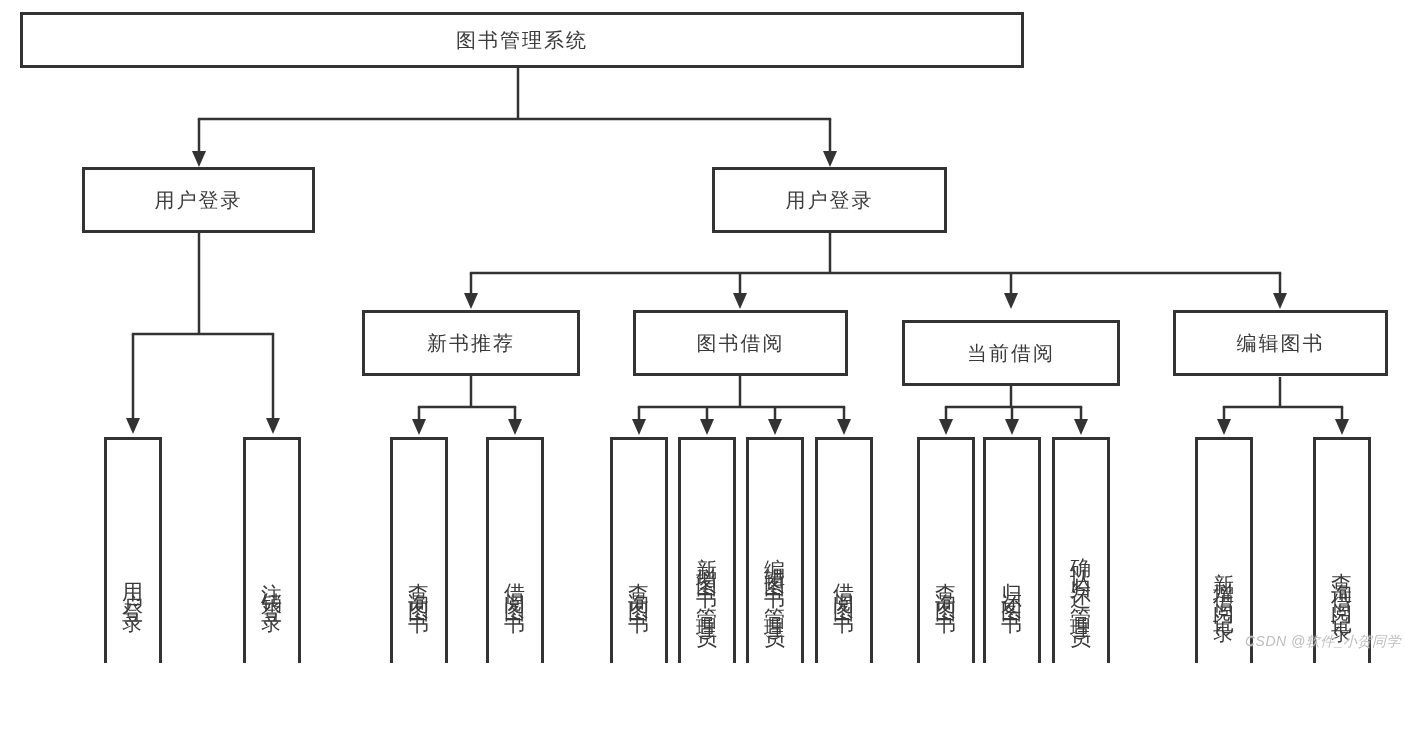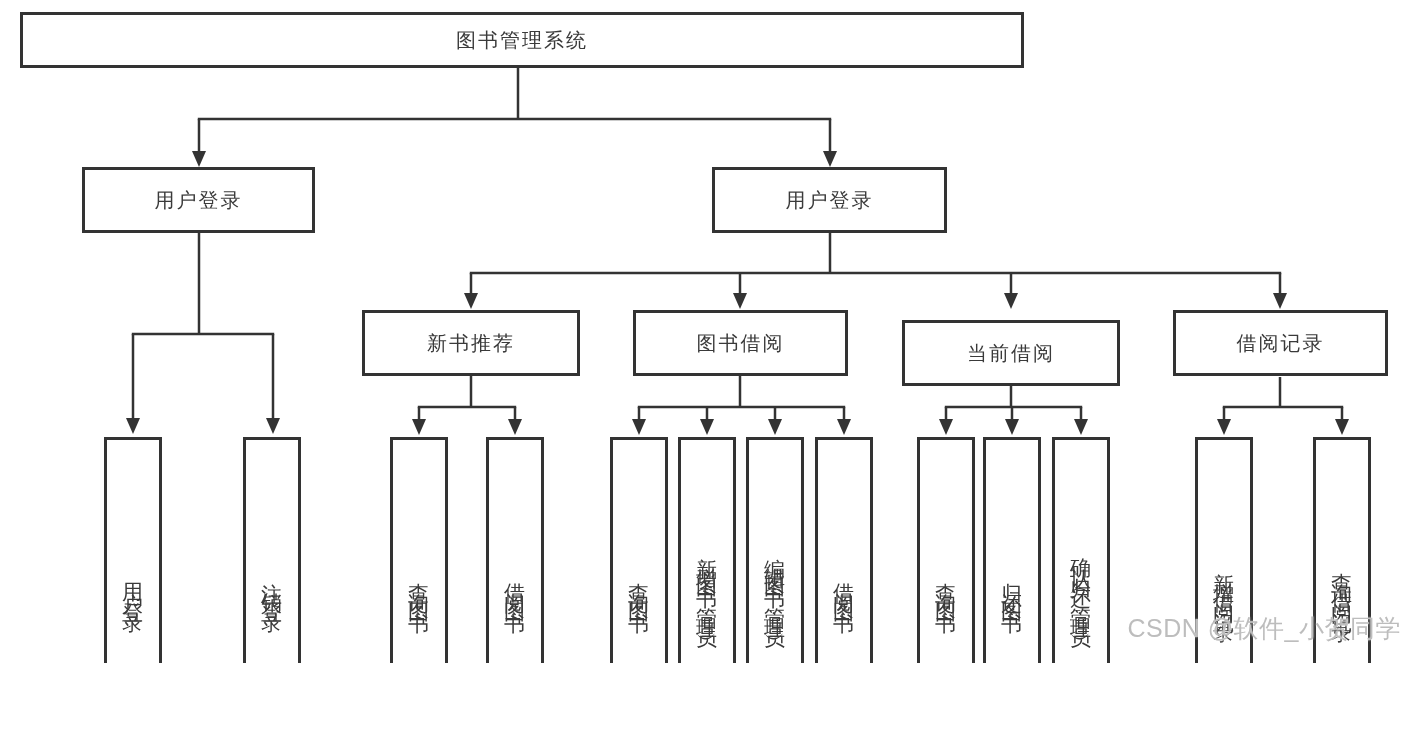--- a/index.html
+++ b/index.html
@@ -32,26 +32,27 @@
     writing-mode:vertical-rl;
     text-orientation:mixed;
     font-size:21px;
     line-height:1;
     letter-spacing:10px;
     color:var(--text);
     white-space:nowrap;
   }
   .watermark{
     position:absolute;
-    right:4px;bottom:18px;
-    font-size:25px;
+    right:4px;bottom:12px;
+    font-size:14px;
     color:var(--wm);
     z-index:5;
     letter-spacing:0.5px;
     text-shadow:0 0 2px #ffffff;
+    font-style:italic;
   }
 </style>
 </head>
 <body>
 
 <div class="stage">
 
   <svg class="connectors" viewBox="0 0 1405 747" xmlns="http://www.w3.org/2000/svg" fill="none" stroke="#333333" stroke-width="2.5">
 
     <path d="M518 66 L518 119"></path>
@@ -115,21 +116,21 @@
   </svg>
 
   <div class="node hnode" style="left:20px;top:12px;width:1004px;height:56px">图书管理系统</div>
 
   <div class="node hnode" style="left:82px;top:167px;width:233px;height:66px">用户登录</div>
   <div class="node hnode" style="left:712px;top:167px;width:235px;height:66px">用户登录</div>
 
   <div class="node hnode" style="left:633px;top:310px;width:215px;height:66px">图书借阅</div>
   <div class="node hnode" style="left:362px;top:310px;width:218px;height:66px">新书推荐</div>
   <div class="node hnode" style="left:902px;top:320px;width:218px;height:66px">当前借阅</div>
-  <div class="node hnode" style="left:1173px;top:310px;width:215px;height:66px">借阅记录</div>
+  <div class="node hnode" style="left:1173px;top:310px;width:215px;height:66px">编辑图书</div>
 
   <div class="node vnode" style="left:104px">
     <span class="vtext">用户登录</span>
   </div>
   <div class="node vnode" style="left:243px">
     <span class="vtext">注销登录</span>
   </div>
 
   <div class="node vnode" style="left:390px">
     <span class="vtext">查询图书</span>

